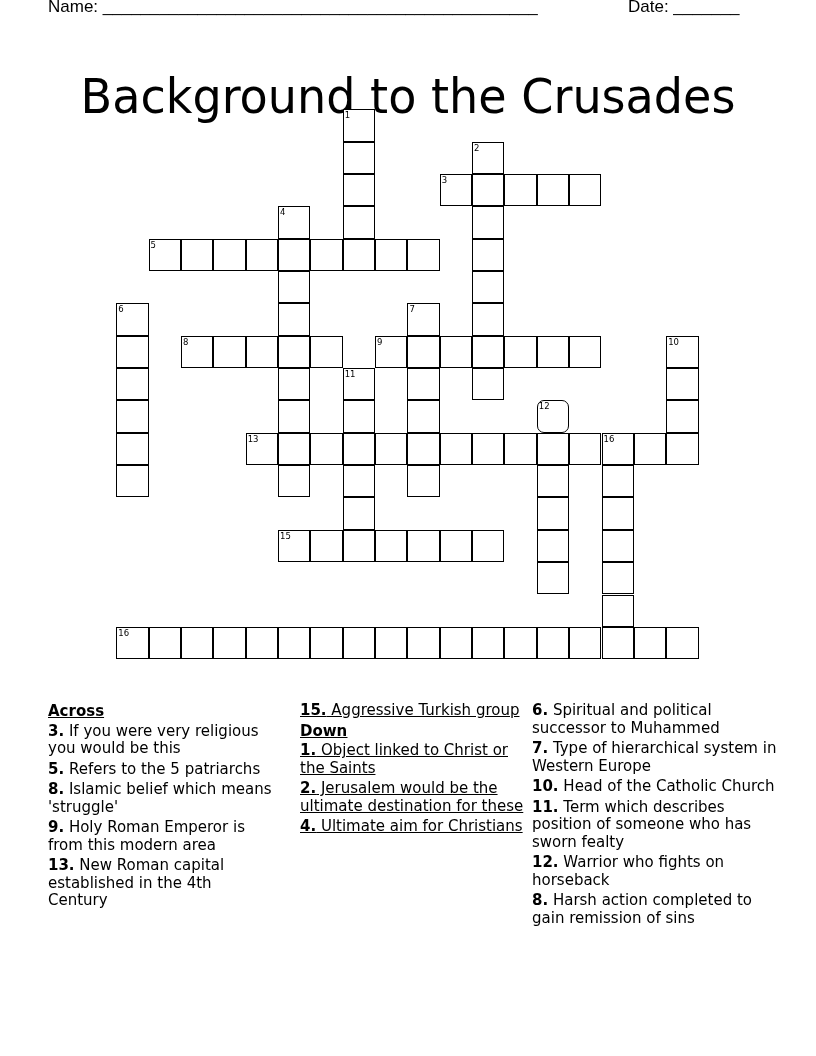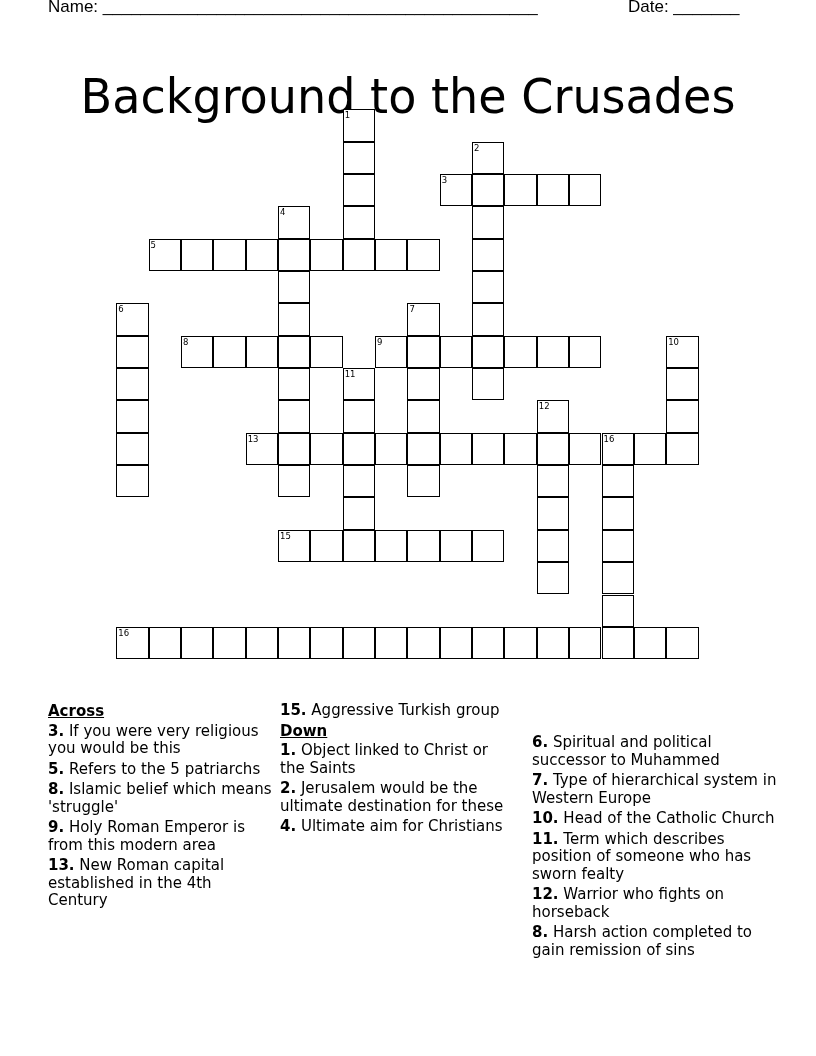--- a/index.html
+++ b/index.html
@@ -24,22 +24,22 @@
     .cell .num {
       position: absolute; left: 1px; top: 0px; font-family: "DejaVu Sans", sans-serif;
       font-size: 8.5px; line-height: 10px;
     }
     .clues {
       position: absolute; top: 700px; left: 0; width: 816px;
       font-family: "DejaVu Sans", sans-serif; font-size: 15px; line-height: 17.5px;
     }
     .col { position: absolute; top: 0; }
     .col.c1 { left: 48px; width: 225px; }
-    .col.c2 { left: 280px; width: 228px; }
-    .col.c3 { left: 532px; width: 245px; margin-top: 32px; }
+    .col.c2 { left: 300px; width: 228px; text-decoration: underline; }
+    .col.c3 { left: 532px; width: 245px; }
     .clue-head { text-decoration: underline; font-weight: bold; margin: 3px 0 2px 0; }
     .clue { margin: 0 0 3px 0; }
     .clue b { font-weight: bold; }
   </style>
 </head>
 <body>
 
 <div class="header">
   <span class="name-line">Name: ______________________________________________</span>
   <span class="date-line">Date: _______</span>
@@ -126,21 +126,21 @@
     <div class="cell" style="left: 666.95px; top: 368.8px;"></div>
     <div class="cell" style="left: 666.95px; top: 401.15px;"></div>
     <div class="cell" style="left: 666.95px; top: 433.5px;"></div>
     <div class="cell" style="left: 343.45px; top: 368.8px;">
       <span class="num">11</span>
     </div>
     <div class="cell" style="left: 343.45px; top: 401.15px;"></div>
     <div class="cell" style="left: 343.45px; top: 433.5px;"></div>
     <div class="cell" style="left: 343.45px; top: 465.85px;"></div>
     <div class="cell" style="left: 343.45px; top: 498.2px;"></div>
-    <div class="cell" style="left: 537.55px; top: 401.15px;">
+    <div class="cell" style="left: 537.55px; top: 401.15px; border-radius: 7px;">
       <span class="num">12</span>
     </div>
     <div class="cell" style="left: 537.55px; top: 433.5px;"></div>
     <div class="cell" style="left: 537.55px; top: 465.85px;"></div>
     <div class="cell" style="left: 537.55px; top: 498.2px;"></div>
     <div class="cell" style="left: 537.55px; top: 530.55px;"></div>
     <div class="cell" style="left: 537.55px; top: 562.9px;"></div>
     <div class="cell" style="left: 246.4px; top: 433.5px;">
       <span class="num">13</span>
     </div>

